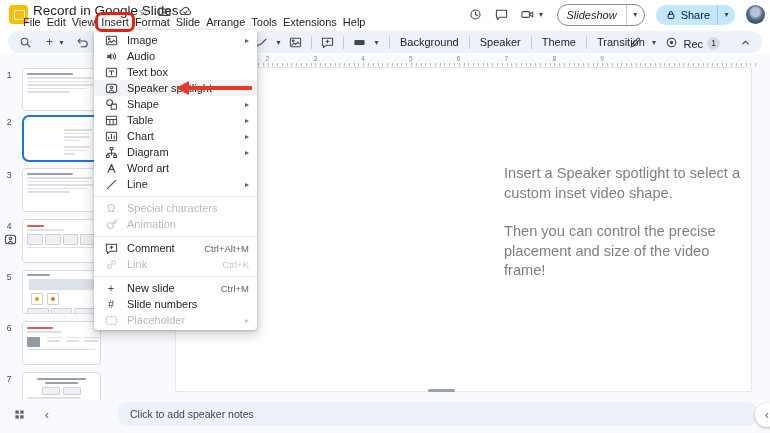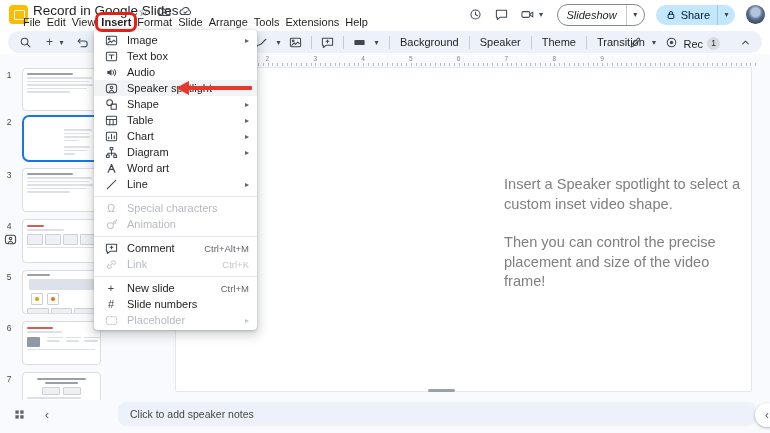--- a/index.html
+++ b/index.html
@@ -7,21 +7,21 @@
          font-family:"Liberation Sans",sans-serif;-webkit-font-smoothing:antialiased;}
 
   
   .logo{position:absolute;left:9px;top:5px;width:19px;height:19px;background:#fbbc04;border-radius:4px;}
   .logo .inner{position:absolute;left:5px;top:5px;width:9px;height:8px;border:1.6px solid #fff;border-radius:1px;}
   .doc-title{position:absolute;left:33px;top:3px;font-size:13.5px;font-weight:500;color:#1f1f1f;}
   .title-icons{position:absolute;left:136px;top:4px;display:flex;align-items:center;gap:6px;color:#444746;}
   .tic{width:15px;height:15px;display:flex;align-items:center;justify-content:center;font-size:12px;color:#444746;}
   .menubar{position:absolute;left:20px;top:13px;height:17px;display:flex;align-items:center;font-size:11px;color:#1f1f1f;z-index:65;}
   .mb{padding:1px 3px;border-radius:4px;cursor:default;}
-  .mb.active{outline:3px solid #e32215;font-weight:bold;}
+  .mb.active{outline:3px solid #e32215;}
   .top-right{position:absolute;right:5px;top:0;height:29px;display:flex;align-items:center;gap:11px;}
   .pill{height:20px;display:flex;align-items:center;border-radius:11px;font-size:11px;color:#1f1f1f;}
   .pill.slideshow{border:1px solid #868b90;background:#fff;}
   .pill.slideshow .lbl{padding:0 9px;font-style:italic;}
   .pill .pdiv{width:1px;height:100%;background:#c7cacd;}
   .pill .car{width:17px;text-align:center;font-size:8px;color:#444746;}
   .pill.share{background:#c2e7ff;color:#001d35;}
   .pill.share .lck{margin:0 4px 0 9px;display:flex;}
   .pill.share .lbl{padding-right:7px;font-weight:500;}
   .pill.share .pdiv{background:rgba(0,29,53,.15);}
@@ -65,21 +65,21 @@
   .rt{position:absolute;left:53%;top:24%;width:37%;}
   .rt .tl{margin:2px 0 0 0;}
 
   
   .ruler{position:absolute;left:64px;top:3px;width:584px;height:9px;}
   .ruler-ticks{position:absolute;left:0;right:0;bottom:0;height:3px;
     background:repeating-linear-gradient(to right,#b6bac1 0,#b6bac1 1px,transparent 1px,transparent 4.78px);}
   .rnum{position:absolute;top:-2px;font-size:6.5px;color:#80868b;}
   .slide{position:absolute;left:67px;top:13px;width:577px;height:325px;background:#fff;border:1px solid #e4e7ec;border-radius:2px;box-sizing:border-box;}
   .slide-text{position:absolute;left:328px;top:96px;width:238px;font-size:14.6px;line-height:19.5px;color:#7f7f7f;}
-  .slide-text p{margin:11px 0 19px 0;}
+  .slide-text p{margin:0 0 19px 0;}
   .handle{position:absolute;left:320px;top:335px;width:27px;height:2.5px;background:#9aa0a6;border-radius:2px;}
 
   
   .notes-box{position:absolute;left:118px;right:14px;top:2px;height:24px;background:#edf2fa;border-radius:8px;
              font-size:10.5px;color:#444746;line-height:24px;padding-left:12px;}
   .nicon{position:absolute;top:7px;width:14px;height:14px;color:#5f6368;display:flex;align-items:center;justify-content:center;}
   .ncirc{position:absolute;right:-9px;top:3px;width:24px;height:24px;border-radius:50%;background:#fff;
          box-shadow:0 1px 3px rgba(0,0,0,.3);display:flex;align-items:center;justify-content:center;
          color:#5f6368;font-size:12px;}
 
@@ -420,36 +420,36 @@
             <path d="M3 10l2.5-2.5 1.5 1.5 2.5-2.5 1.6 1.6"></path>
           </svg>
         </span>
         <span>Image</span>
         <span class="msp"></span>
         <span class="msub">▸</span>
       </div>
       <div class="mrow">
         <span class="mi">
           <svg viewBox="0 0 14 14" width="13" height="13">
-            <rect x="1.5" y="2.5" width="11" height="9" rx="1"></rect>
-            <path d="M4.5 5.5h5M7 5.5v4"></path>
-          </svg>
-        </span>
-        <span>Text box</span>
-        <span class="msp"></span>
-      </div>
-      <div class="mrow">
-        <span class="mi">
-          <svg viewBox="0 0 14 14" width="13" height="13">
             <path d="M2.5 5.5v3h2L7 10.5v-7L4.5 5.5z" fill="#40474f" stroke="none"></path>
             <path d="M8.6 5.2a2.8 2.8 0 010 3.6"></path>
             <path d="M10.2 3.8a5 5 0 010 6.4"></path>
           </svg>
         </span>
         <span>Audio</span>
+        <span class="msp"></span>
+      </div>
+      <div class="mrow">
+        <span class="mi">
+          <svg viewBox="0 0 14 14" width="13" height="13">
+            <rect x="1.5" y="2.5" width="11" height="9" rx="1"></rect>
+            <path d="M4.5 5.5h5M7 5.5v4"></path>
+          </svg>
+        </span>
+        <span>Text box</span>
         <span class="msp"></span>
       </div>
       <div class="mrow hl">
         <span class="mi">
           <svg viewBox="0 0 14 14" width="13" height="13">
             <rect x="1.5" y="2.5" width="11" height="9" rx="2.6"></rect>
             <circle cx="7" cy="6" r="1.4"></circle>
             <path d="M4.4 11.4c.4-1.6 1.4-2.5 2.6-2.5s2.2.9 2.6 2.5"></path>
           </svg>
         </span>

